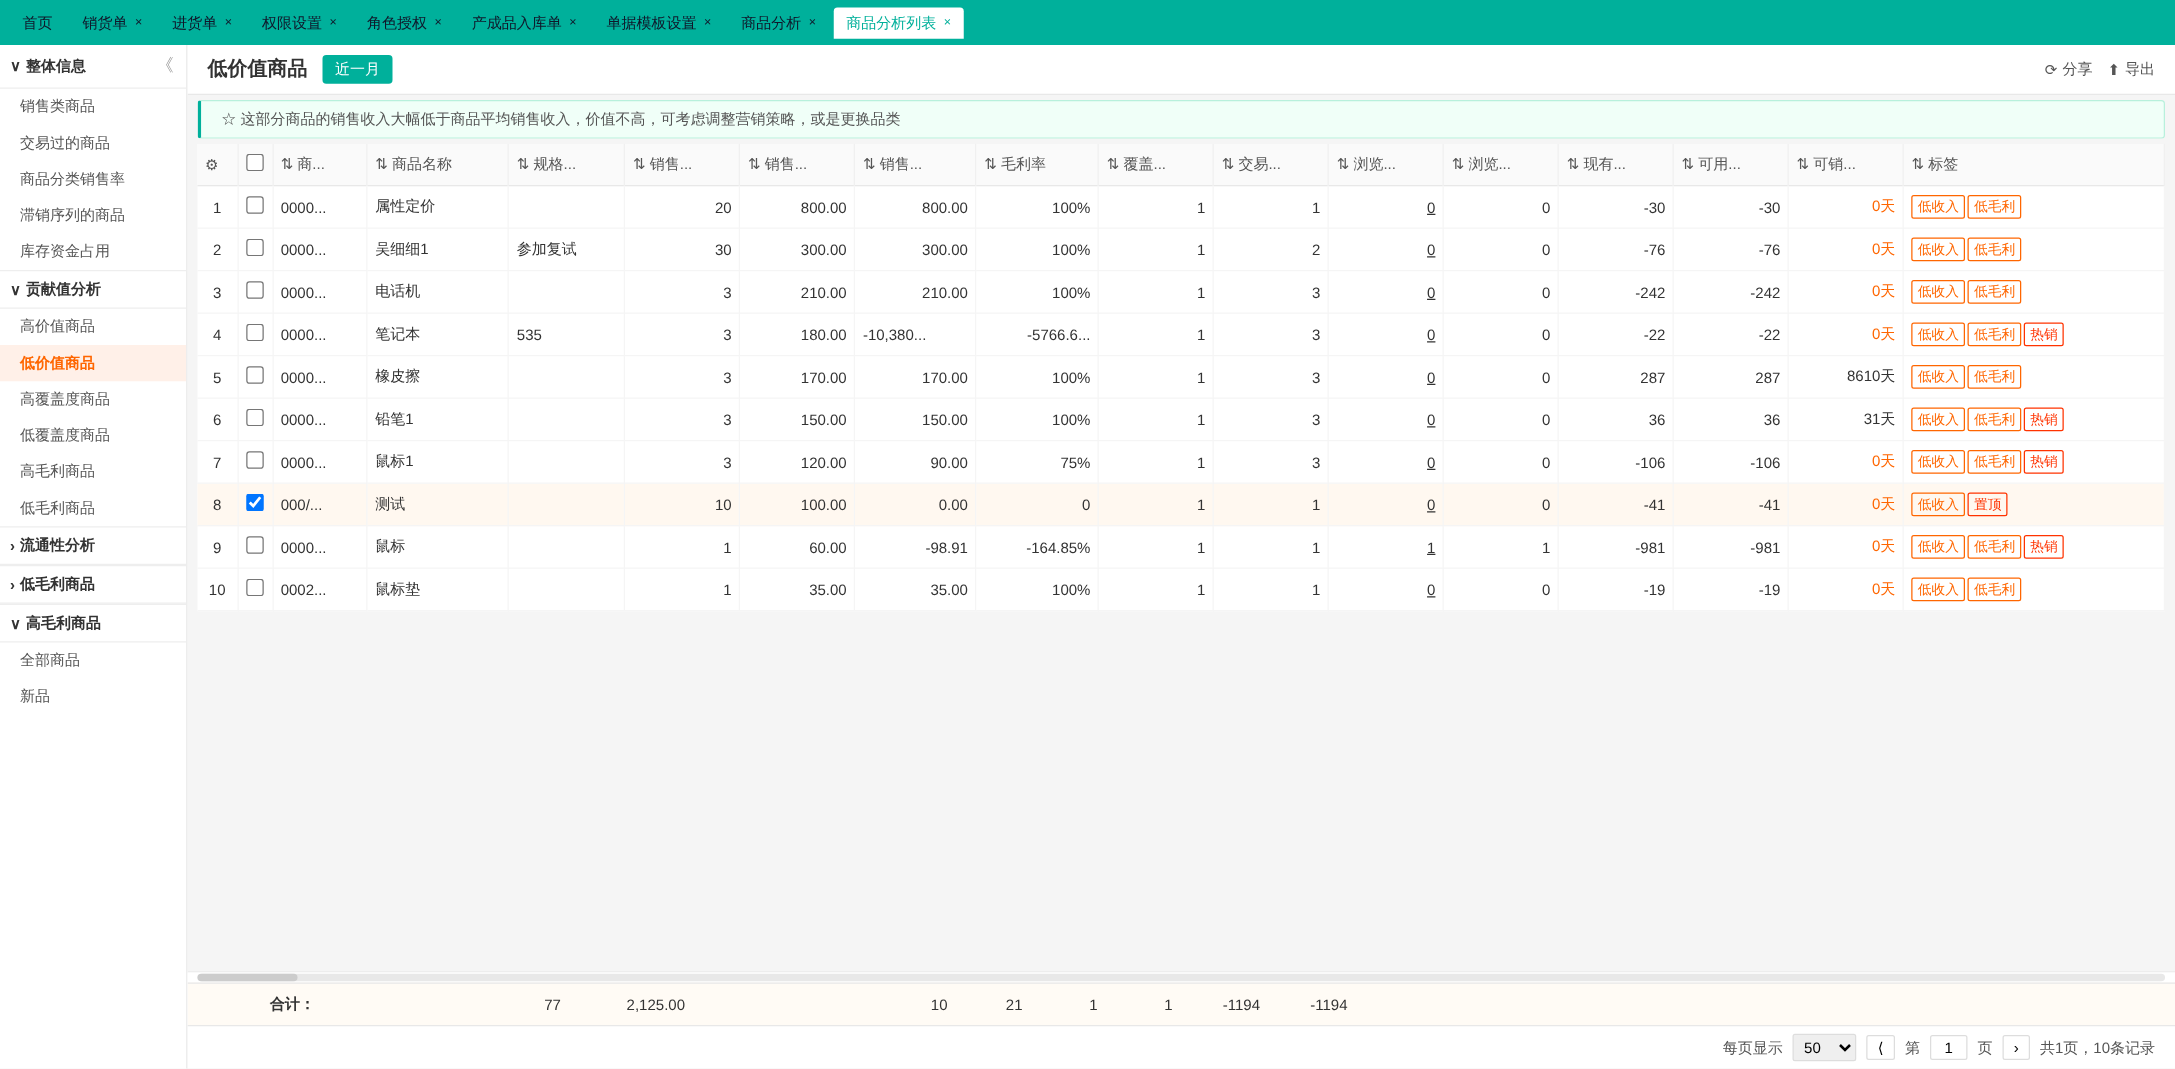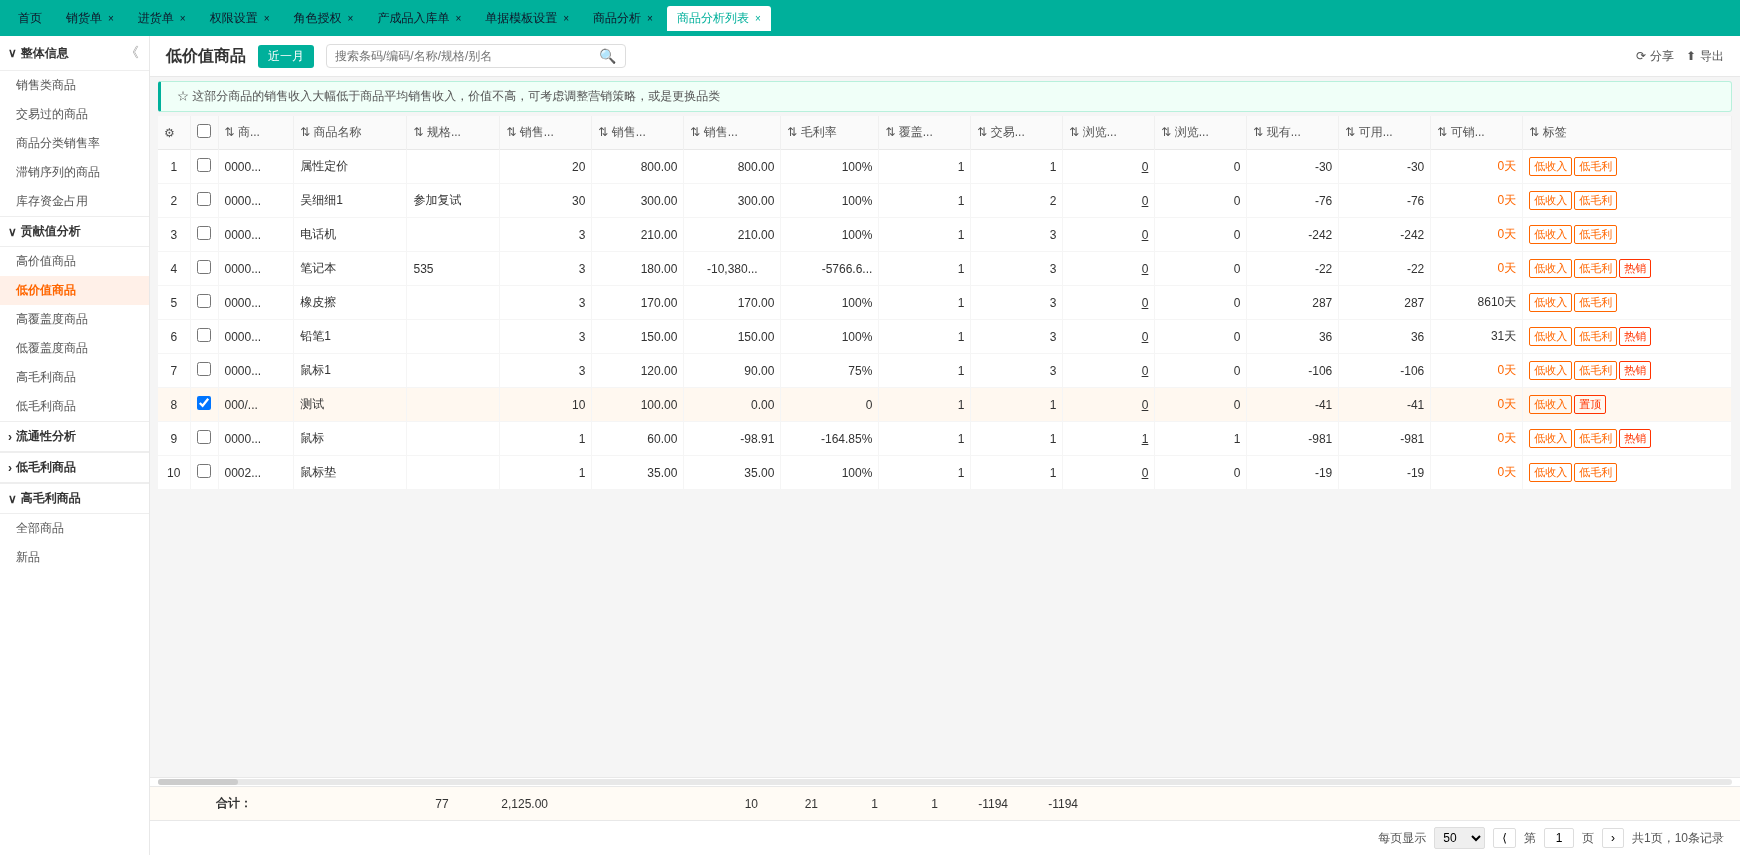--- a/index.html
+++ b/index.html
@@ -346,24 +346,20 @@
     </div>
     <div class="sidebar-item">全部商品</div>
     <div class="sidebar-item">新品</div>
   </div>
 
   <div class="content-area">
 
     <div class="content-header">
       <span class="page-title">低价值商品</span>
       <button class="time-filter-btn">近一月</button>
-      <div class="search-box">
-        <input type="text" placeholder="搜索条码/编码/名称/规格/别名" style="">
-        <span class="search-icon">🔍</span>
-      </div>
       <div class="header-actions">
         <div class="action-btn">
           <span>⟳</span>
           <span>分享</span>
         </div>
         <div class="action-btn">
           <span>⬆</span>
           <span>导出</span>
         </div>
       </div>
@@ -456,21 +452,21 @@
     <td><span class="tag tag-orange">低收入</span><span class="tag tag-orange">低毛利</span></td>
   </tr>
             <tr>
     <td style="text-align:center;">4</td>
     <td style="text-align:center;"><input type="checkbox" style=""></td>
     <td>0000...</td>
     <td>笔记本</td>
     <td>535</td>
     <td style="text-align:right;">3</td>
     <td style="text-align:right;">180.00</td>
-    <td style="text-align:center;">-10,380...</td>
+    <td style="text-align:left;">-10,380...</td>
     <td style="text-align:right;">-5766.6...</td>
     <td style="text-align:right;">1</td>
     <td style="text-align:right;">3</td>
     <td style="text-align:right;"><span class="underline-link" style="text-decoration:underline; cursor:pointer;">0</span></td>
     <td style="text-align:right;">0</td>
     <td style="text-align:right;">-22</td>
     <td style="text-align:right;">-22</td>
     <td style="text-align:right; color: #ff6600;">0天</td>
     <td><span class="tag tag-orange">低收入</span><span class="tag tag-orange">低毛利</span><span class="tag tag-red">热销</span></td>
   </tr>

